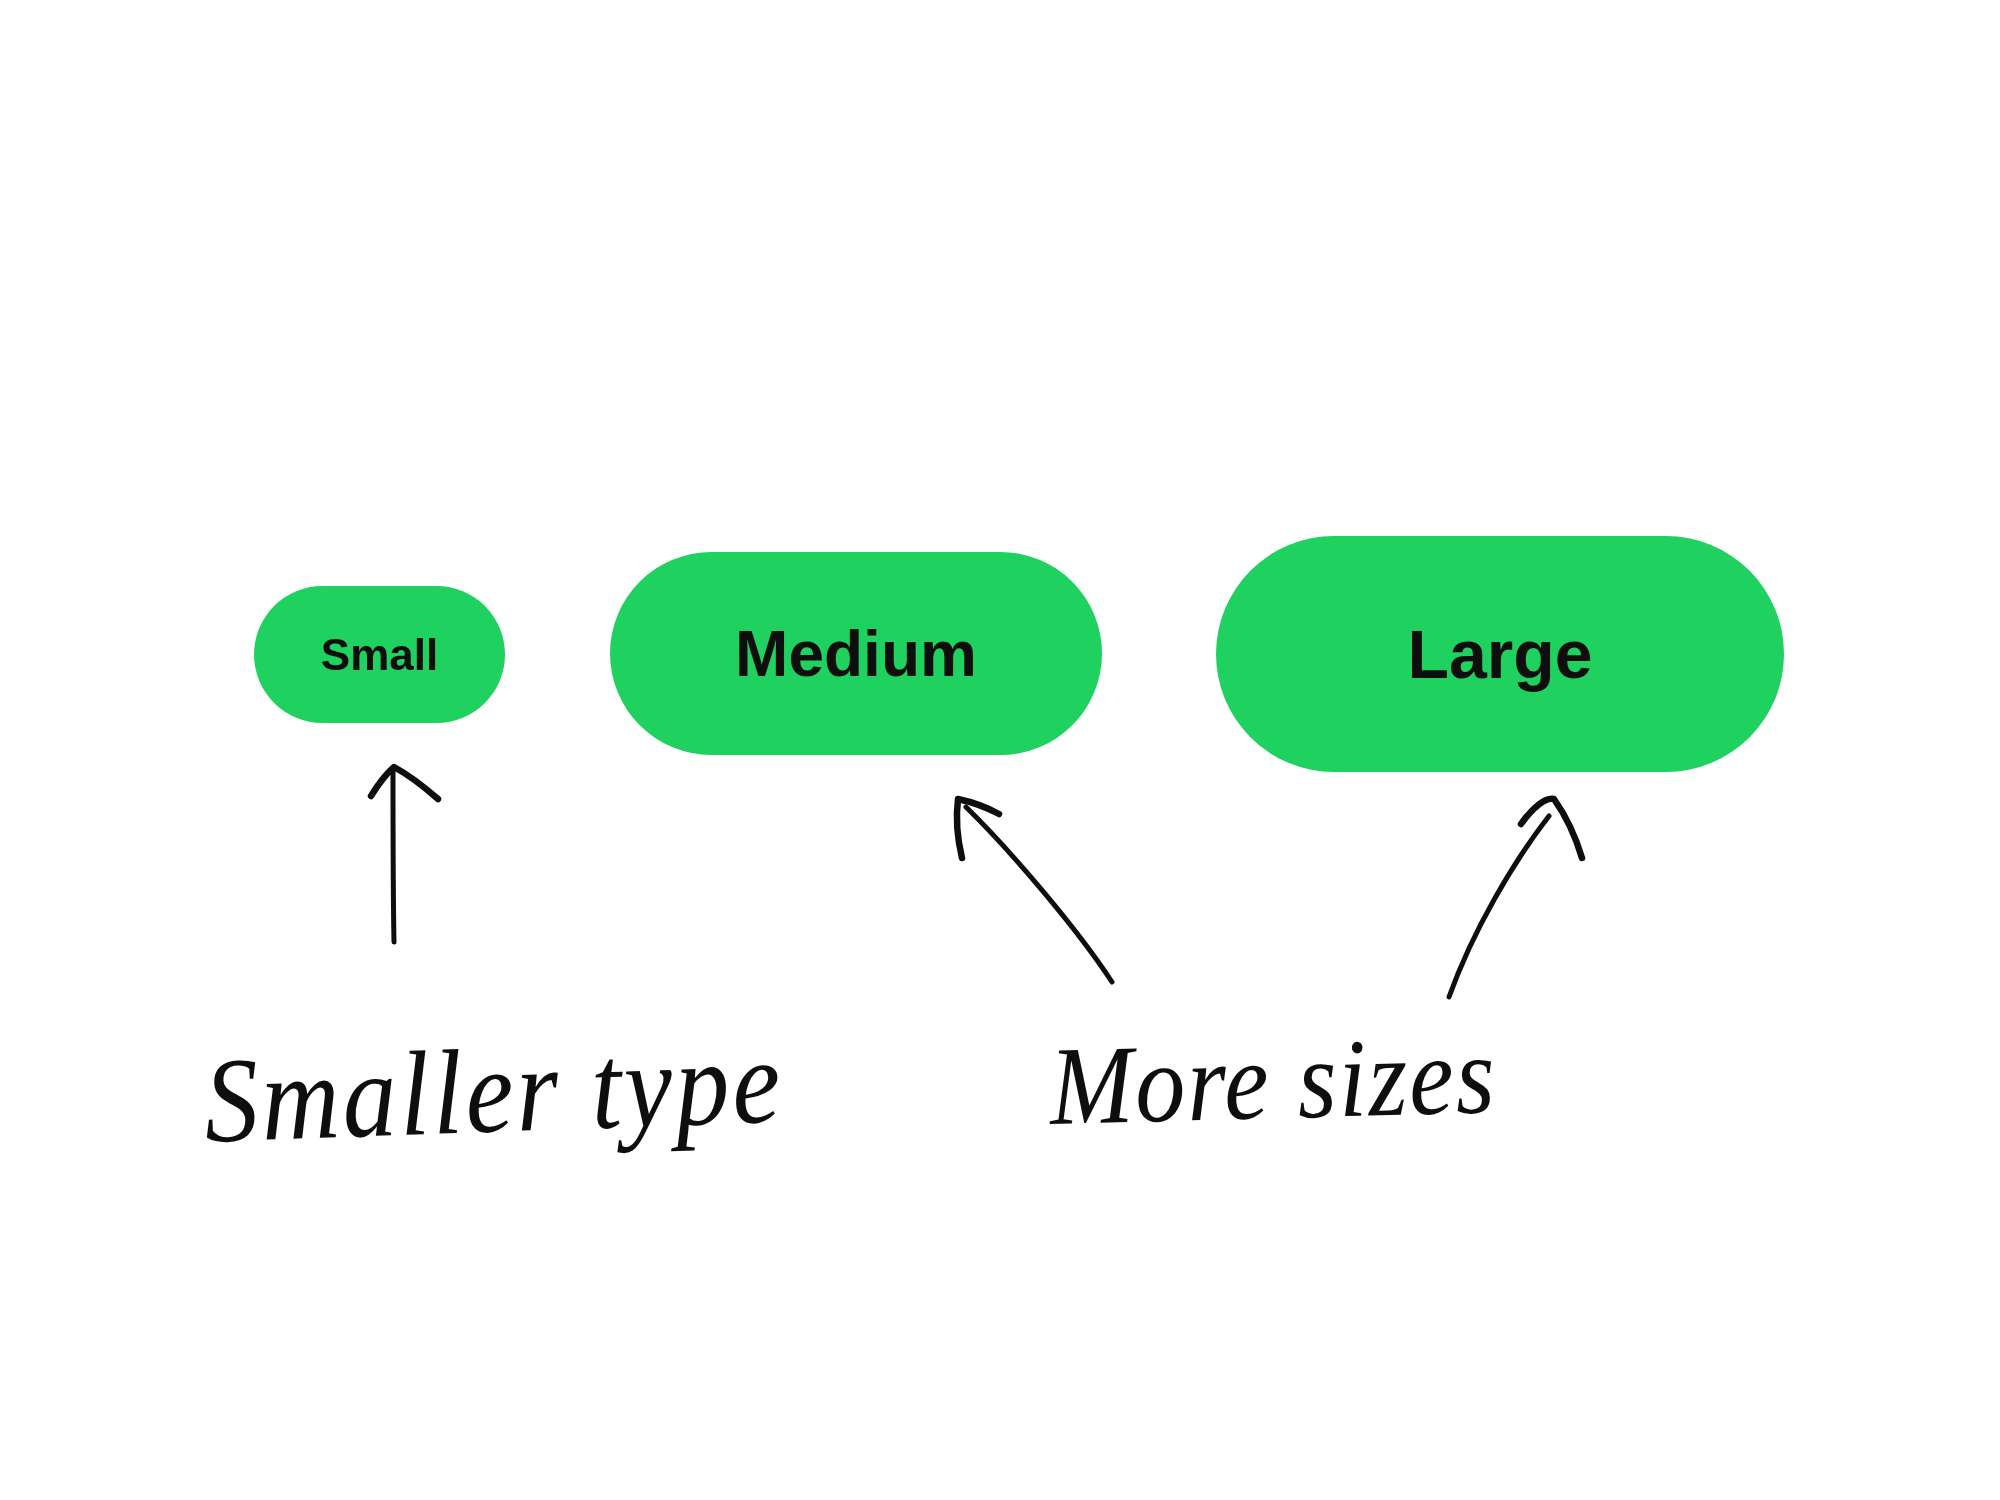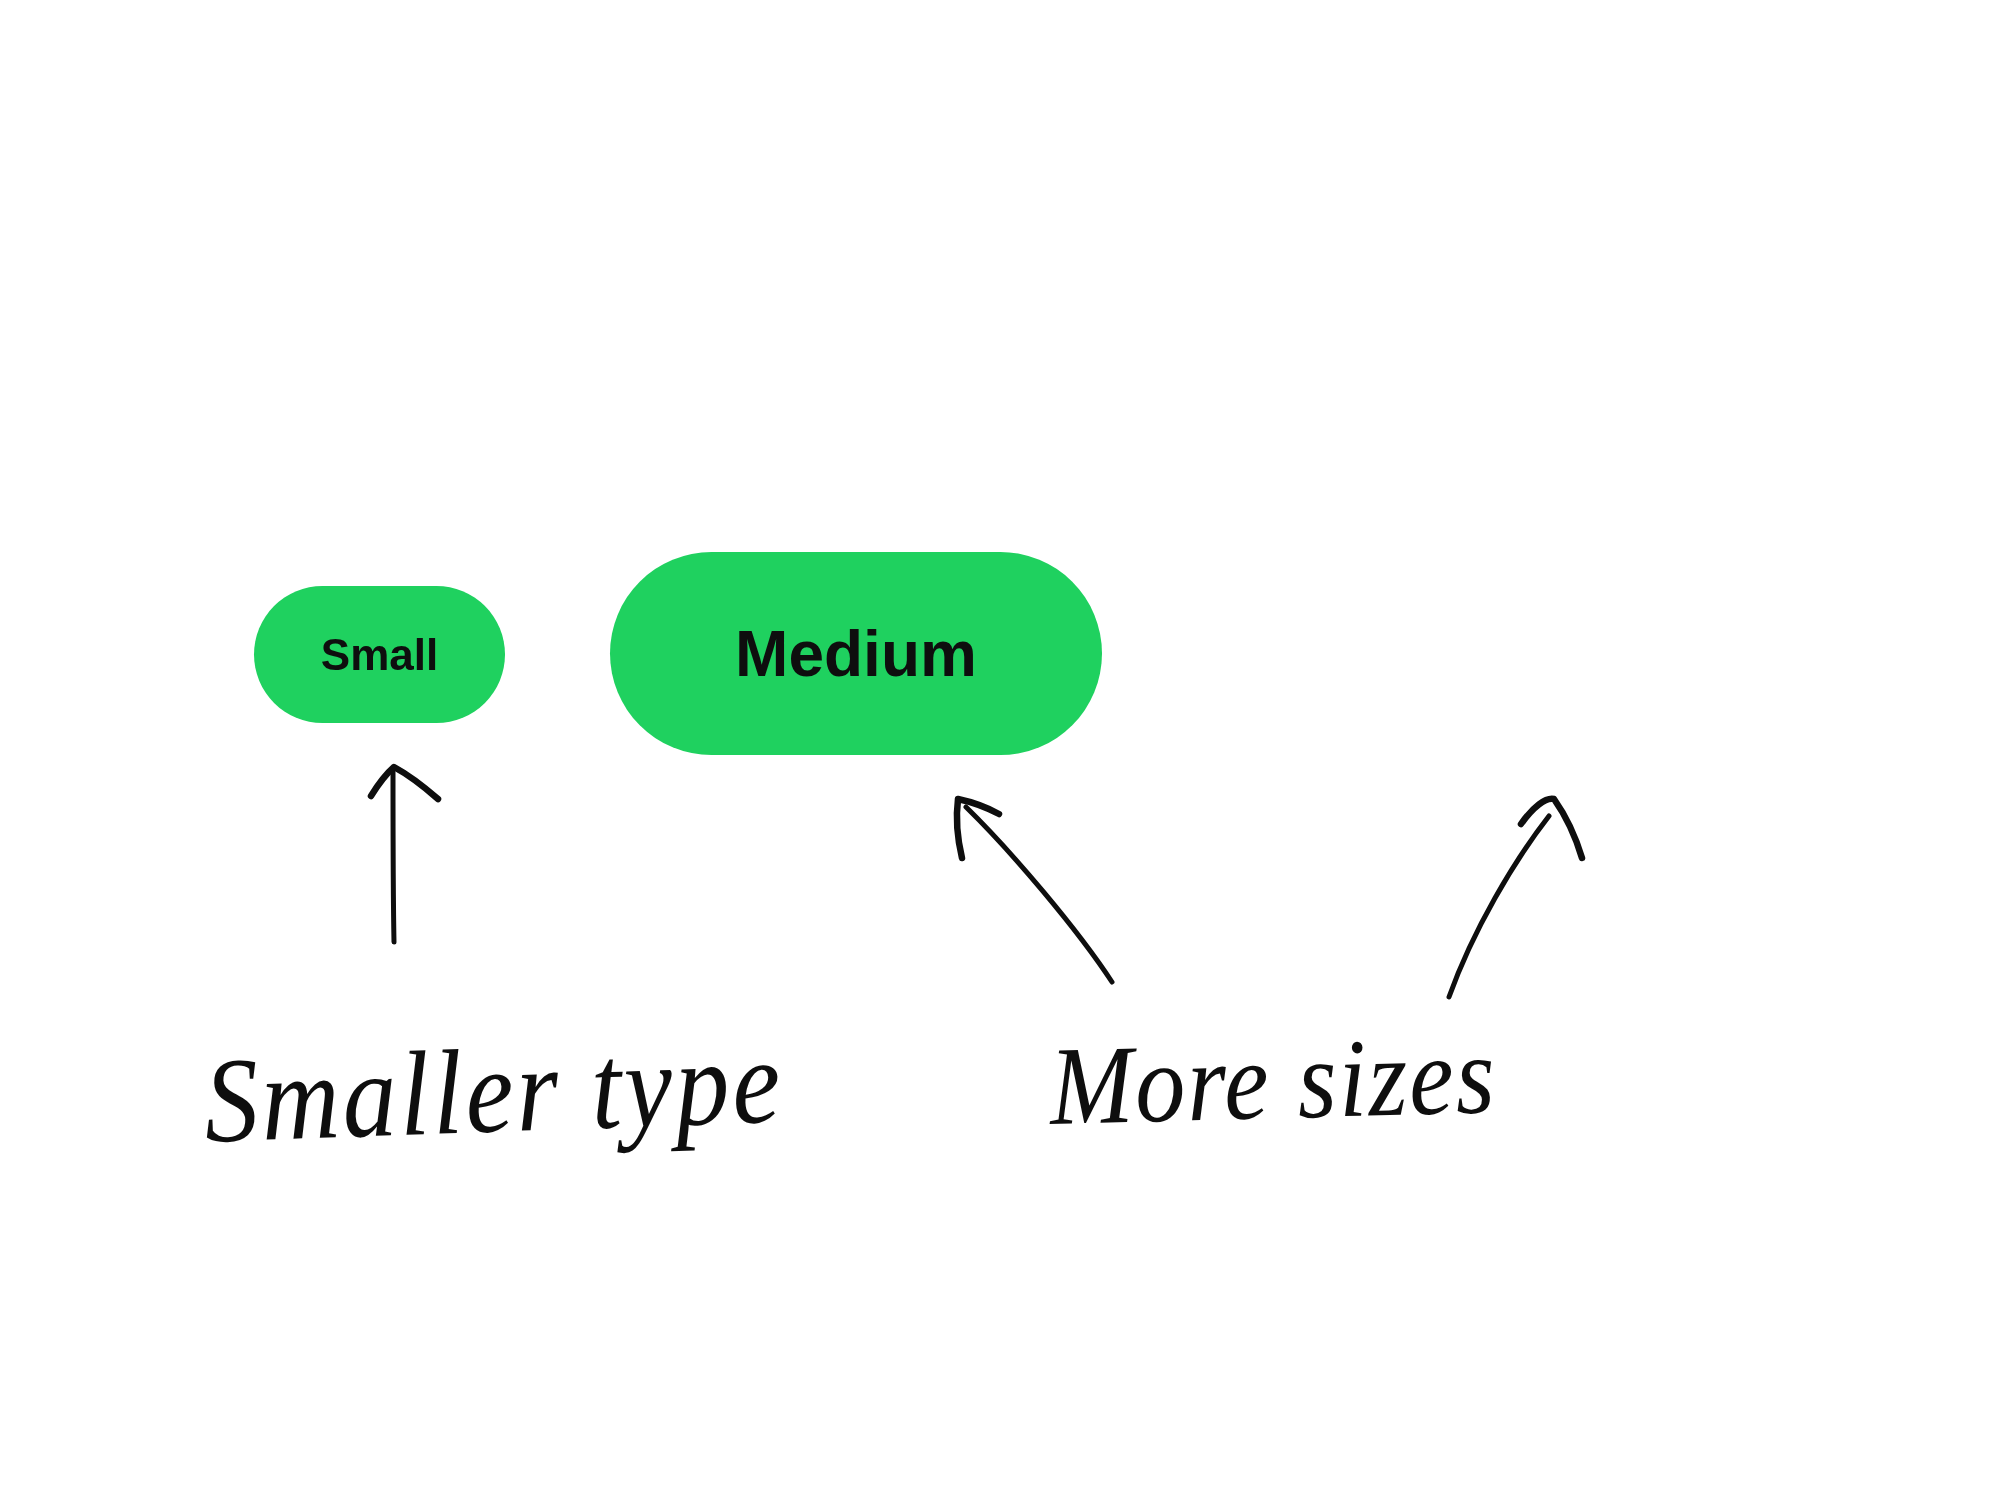--- a/index.html
+++ b/index.html
@@ -74,20 +74,23 @@
 <div class="stage">
 
   <button class="pill pill--medium">
     <span class="pill-label">Medium</span>
   </button>
 
   <button class="pill pill--small">
     <span class="pill-label">Small</span>
   </button>
 
+  <button class="pill pill--large">
+    <span class="pill-label">Large</span>
+  </button>
 
   <svg class="annotation-layer" viewBox="0 0 2000 1500" xmlns="http://www.w3.org/2000/svg" aria-hidden="true">
 
     <g>
       <path class="arrow-shaft" d="M394 942 C393 890 393 830 393 772"></path>
       <path class="arrow-head" d="M371 796 C379 783 386 774 394 767 C407 774 422 785 438 799"></path>
     </g>
 
     <g>
       <path class="arrow-shaft" d="M1112 982 C1078 930 1012 852 966 807"></path>

